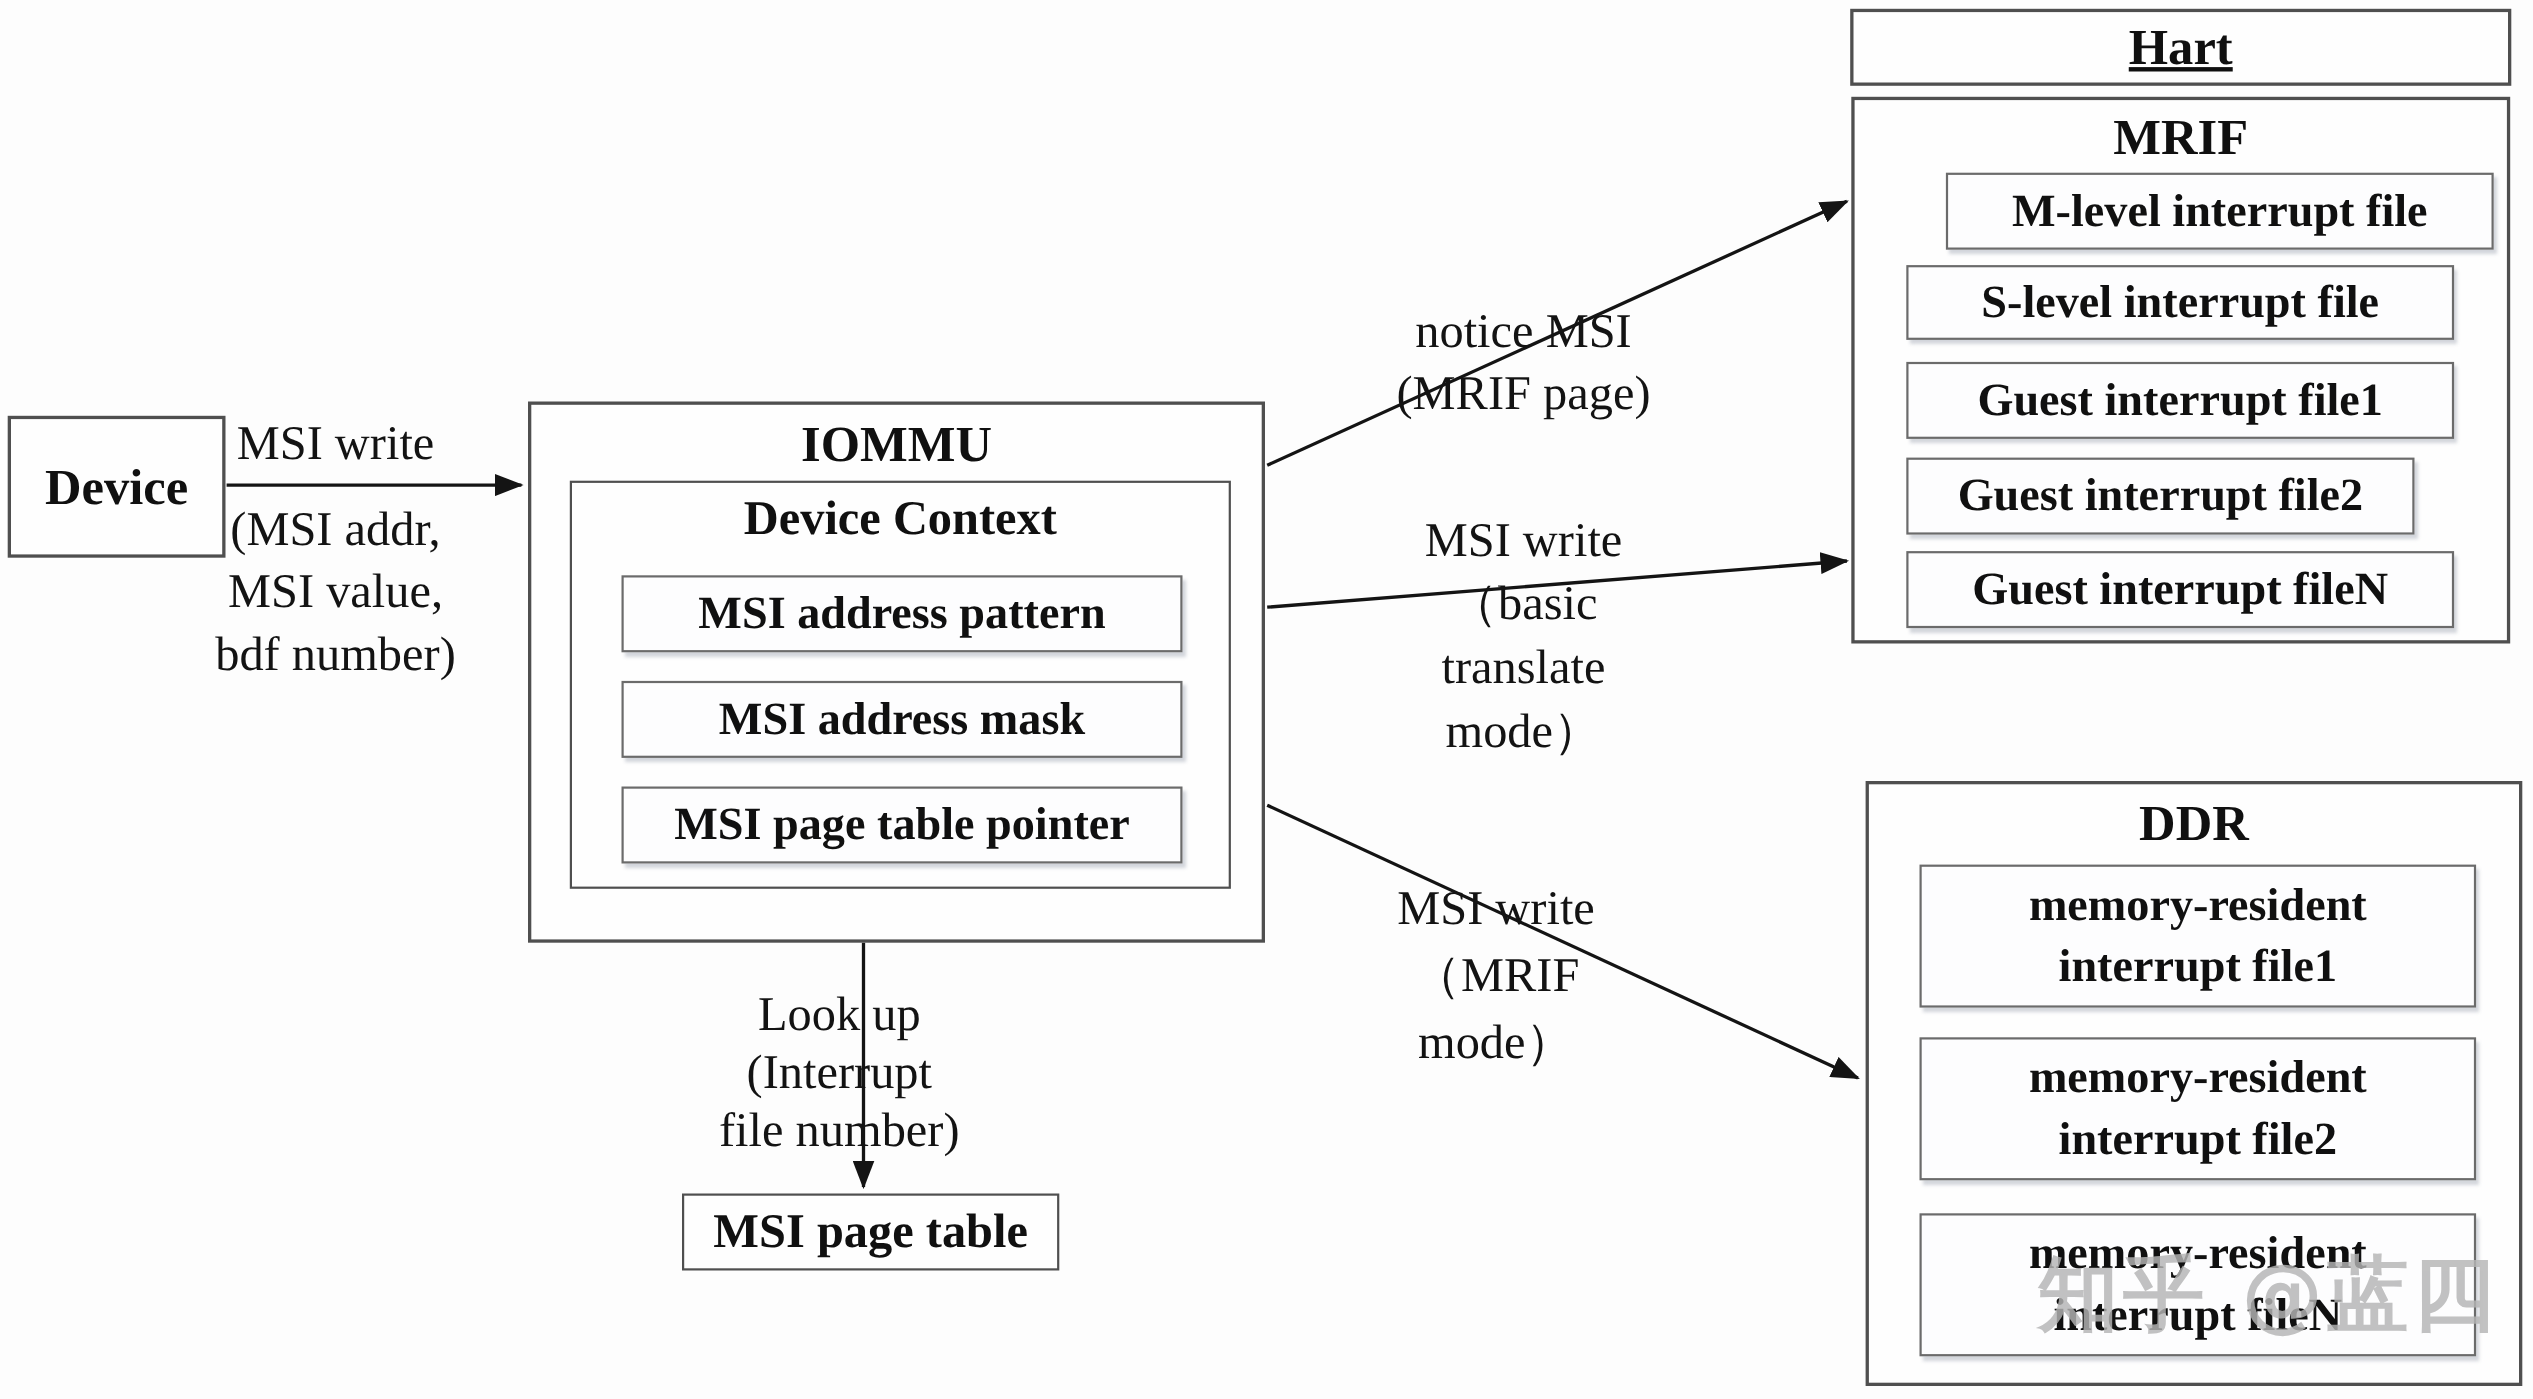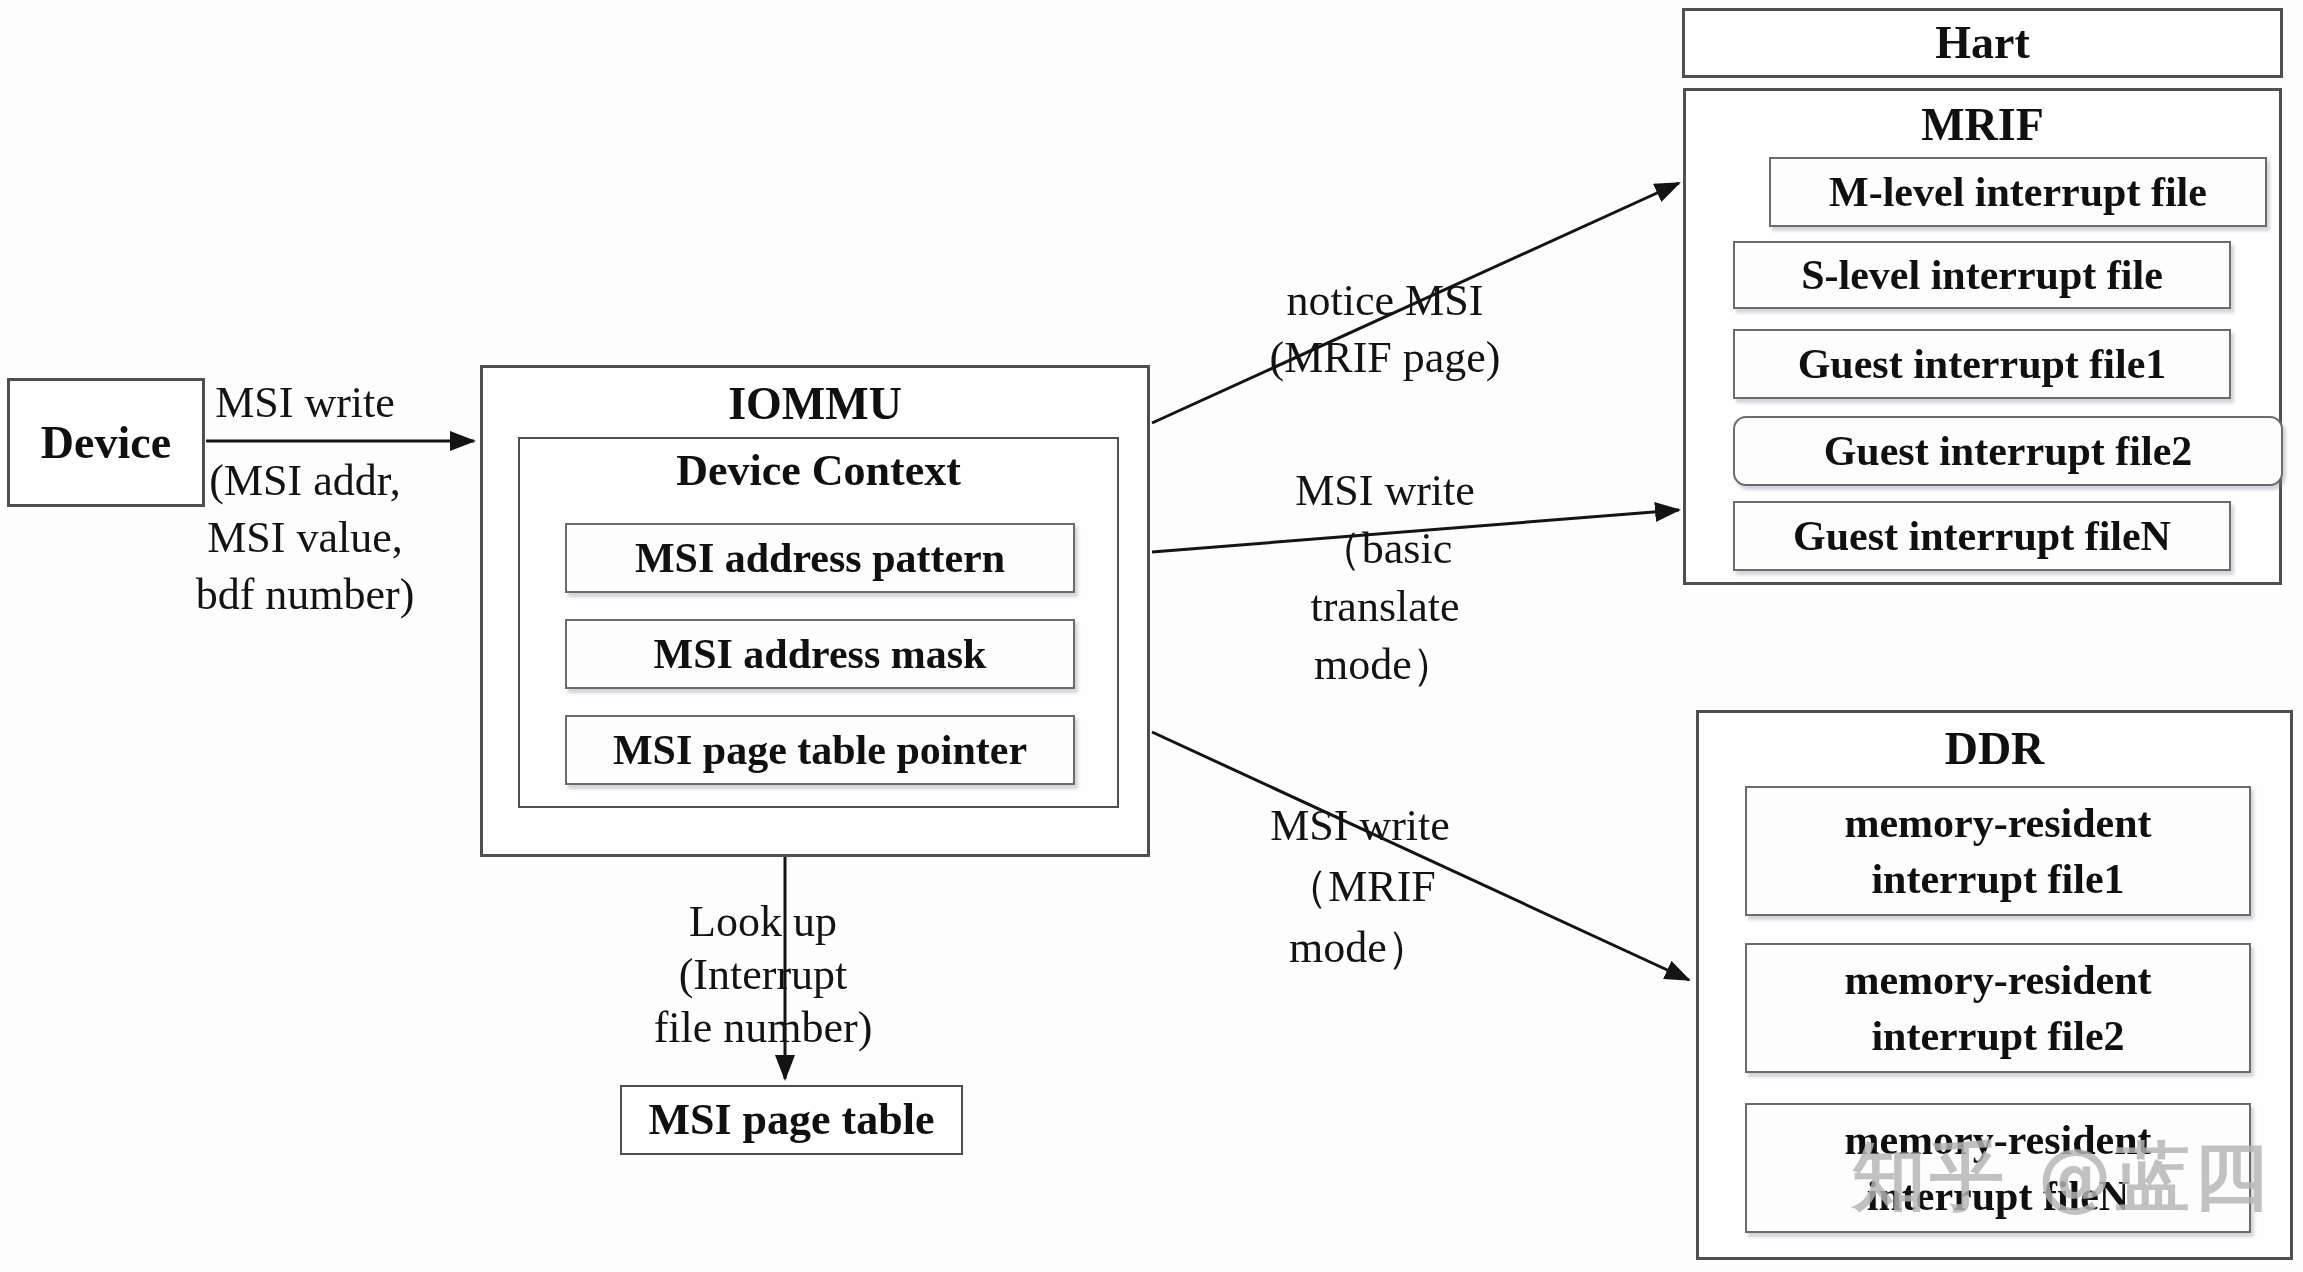--- a/index.html
+++ b/index.html
@@ -67,30 +67,30 @@
   <div class="box" style="left:480px;top:365px;width:670px;height:492px;">
     <div class="box-title" style="padding-top:12px;">IOMMU</div>
   </div>
   <div class="box" style="left:518px;top:437px;width:601px;height:371px;border-width:2px;">
     <div class="box-title" style="padding-top:8px;font-size:44px;">Device Context</div>
     <div class="subbox" style="left:45px;top:84px;width:510px;height:70px;">MSI address pattern</div>
     <div class="subbox" style="left:45px;top:180px;width:510px;height:70px;">MSI address mask</div>
     <div class="subbox" style="left:45px;top:276px;width:510px;height:70px;">MSI page table pointer</div>
   </div>
 
-  <div class="box" style="left:1682px;top:8px;width:601px;height:70px;display:flex;align-items:center;justify-content:center;">
+  <div class="box" style="left:1682px;top:8px;width:601px;height:70px;display:flex;align-items:center;justify-content:center;text-decoration:underline;">
     <span class="box-title">Hart</span>
   </div>
 
   <div class="box" style="left:1683px;top:88px;width:599px;height:497px;">
     <div class="box-title" style="padding-top:10px;">MRIF</div>
     <div class="subbox" style="left:47px;top:66px;width:498px;height:70px;margin-left:36px;">M-level interrupt file</div>
     <div class="subbox" style="left:47px;top:150px;width:498px;height:68px;">S-level interrupt file</div>
     <div class="subbox" style="left:47px;top:238px;width:498px;height:70px;">Guest interrupt file1</div>
-    <div class="subbox" style="left:47px;top:325px;width:550px;height:70px;border-radius:13px;">Guest interrupt file2</div>
+    <div class="subbox" style="left:47px;top:325px;width:462px;height:70px;">Guest interrupt file2</div>
     <div class="subbox" style="left:47px;top:410px;width:498px;height:70px;">Guest interrupt fileN</div>
   </div>
 
   <div class="edge-label" style="left:1230px;top:272px;width:310px;line-height:57px;">
     <div>notice MSI</div>
     <div>(MRIF page)</div>
   </div>
 
   <div class="edge-label" style="left:1235px;top:462px;width:300px;line-height:58px;">
     <div>MSI write</div>

